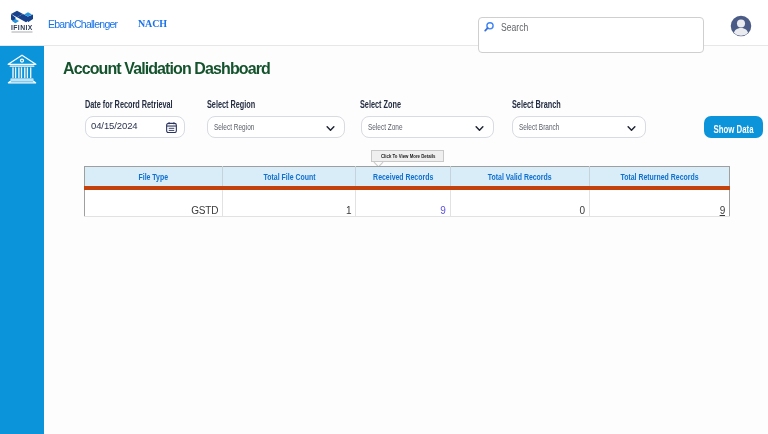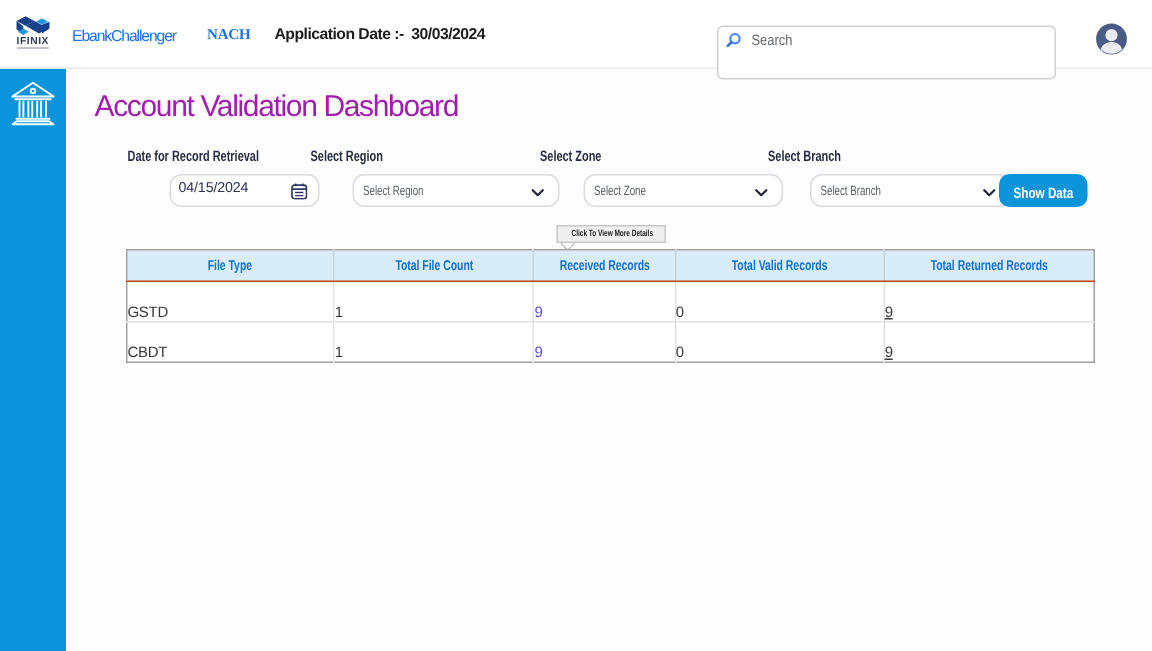--- a/index.html
+++ b/index.html
@@ -15,40 +15,40 @@
   .searchbox { position:absolute; left:478px; top:17px; width:226px; height:36px; border:1px solid #cfcfcf; border-radius:4px; background:#fff; }
   .searchbox svg { position:absolute; left:5px; top:3px; }
   .searchbox .ph { position:absolute; left:22px; top:4px; font-size:10px; color:#63666c; display:inline-block; transform:scaleX(0.86); transform-origin:0 50%; }
   .avatar { position:absolute; left:730px; top:15px; width:22px; height:22px; }
 
   
   .sidebar { position:absolute; left:0; top:46px; width:44px; height:388px; background:#0b94da; }
   .sidebar svg { position:absolute; left:7px; top:8px; }
 
   
-  .h1 { position:absolute; left:63px; top:59.5px; font-size:20px; font-weight:400; color:#a21caf; letter-spacing:-0.9px; }
+  .h1 { position:absolute; left:63px; top:59.5px; font-size:16px; font-weight:700; color:#14532d; letter-spacing:-0.9px; }
 
   .label { position:absolute; top:99px; font-size:10px; font-weight:700; color:#252d42; white-space:nowrap; transform:scaleX(0.73); transform-origin:0 50%; }
-  .ctrl { position:absolute; top:116px; height:22px; background:#fff; border:1px solid #d8dbe2; border-radius:8px;margin-left:28px; }
+  .ctrl { position:absolute; top:116px; height:22px; background:#fff; border:1px solid #d8dbe2; border-radius:8px; }
   .ctrl .txt { position:absolute; left:5px; top:3px; font-size:9.5px; letter-spacing:-0.1px; color:#2b3350; }
   .ctrl .gtxt { position:absolute; left:5.5px; top:5px; font-size:9px; color:#585d66; white-space:nowrap; transform:scaleX(0.72); transform-origin:0 50%; }
   .chev { position:absolute; right:9px; top:8.5px; width:9px; height:5px; }
 
-  .btn { position:absolute; left:666px; top:116px; width:58.5px; height:22px; background:#0b94da; border-radius:7px; color:#ffffff; font-size:10px; font-weight:700; text-align:center; line-height:27px; }
+  .btn { position:absolute; left:704px; top:116px; width:58.5px; height:22px; background:#0b94da; border-radius:7px; color:#ffffff; font-size:10px; font-weight:700; text-align:center; line-height:27px; }
   .btn span { display:inline-block; transform:scaleX(0.78); transform-origin:50% 50%; }
 
   .tooltip { position:absolute; left:371px; top:150px; width:73px; height:11.5px; background:#efefef; border:1px solid #c8c8c8; text-align:left; padding-left:9px; font-size:6px; font-weight:700; color:#1a1a1a; line-height:10px; white-space:nowrap; }
   .tooltip span { display:inline-block; transform:scaleX(0.72); transform-origin:0 50%; }
   .tail { position:absolute; left:375px; top:159px; width:7px; height:7px; background:#fdfdfd; border-right:1px solid #c8c8c8; border-bottom:1px solid #c8c8c8; transform:rotate(45deg); }
 
   table { position:absolute; left:84px; top:166px; width:646px; border:1px solid #9f9f9f; border-collapse:collapse; table-layout:fixed; background:#fff; }
   th { background:#d8edf7; color:#0f6fd2; font-size:9.5px; font-weight:700; height:21px; text-align:center; border:1px solid #c7d3da; }
   th span { display:inline-block; transform:scaleX(0.73); transform-origin:50% 50%; white-space:nowrap; }
-  td { font-size:10px; letter-spacing:-0.2px; color:#3a3a3a; height:20.5px; padding-right:4px; padding-top:15px; border:1px solid #e2e2e2; background:#fff; }
-  tr.hdr th { border-bottom:1px solid #c2410c; }
+  td { font-size:10px; letter-spacing:-0.2px; color:#3a3a3a; height:20.5px; text-align:right; padding-right:4px; padding-top:15px; border:1px solid #e2e2e2; background:#fff; }
+  tr.hdr th { border-bottom:4px solid #c2410c; }
   tr th:first-child, tr td:first-child { border-left:none; }
   tr th:last-child, tr td:last-child { border-right:none;text-decoration:underline; }
   tr.hdr th { border-top:none; }
   tr.r2 td { border-bottom:none; }
   td.lnk { color:#5b51e0; }
 </style>
 </head>
 <body>
 
 <div class="topbar">
@@ -59,21 +59,20 @@
       <polygon points="7,12.2 13,9 22,13.8 16,17.3" fill="#17418a"></polygon>
       <polygon points="18,11.5 23,9.5 23,14 18,17.3" fill="#17418a"></polygon>
       <polygon points="14,9.4 18,7.3 22,9.4 18,11.5" fill="#2595dd"></polygon>
       <polygon points="2,16.1 5.5,14 9,16.1 5.5,18.3" fill="#2595dd"></polygon>
       <text x="1" y="24.6" font-family="Liberation Sans, sans-serif" font-size="6.8" letter-spacing="0.4" font-weight="bold" fill="#2b3a55">IFINIX</text>
       <rect x="1.5" y="26.3" width="21" height="1.4" fill="#c0c3c9"></rect>
     </svg>
   </div>
   <div class="brand">EbankChallenger</div>
   <div class="nach">NACH</div>
-  <div class="appdate">Application Date :-&nbsp; 30/03/2024</div>
   <div class="searchbox">
     <svg width="12" height="12" viewBox="0 0 12 12" style="left:4px; top:2.5px;">
         <circle cx="7" cy="4.8" r="3.1" fill="none" stroke="#4285f4" stroke-width="1.4"></circle>
         <line x1="4.6" y1="7.2" x2="2.2" y2="9.6" stroke="#3a6fd8" stroke-width="1.8" stroke-linecap="round"></line>
       </svg>
     <div class="ph">Search</div>
   </div>
   <div class="avatar">
     <svg width="22" height="22" viewBox="0 0 24 24">
       <circle cx="12" cy="12" r="11.2" fill="#4a5b85"></circle>
@@ -157,21 +156,14 @@
         <th><span>Total Valid Records</span></th>
         <th><span>Total Returned Records</span></th>
   </tr>
   <tr class="r1">
     <td>GSTD</td>
         <td>1</td>
         <td class="lnk">9</td>
         <td>0</td>
         <td>9</td>
   </tr>
-  <tr class="r2">
-    <td>CBDT</td>
-        <td>1</td>
-        <td class="lnk">9</td>
-        <td>0</td>
-        <td>9</td>
-  </tr>
 </tbody>
   </table>
 
 </body></html>

